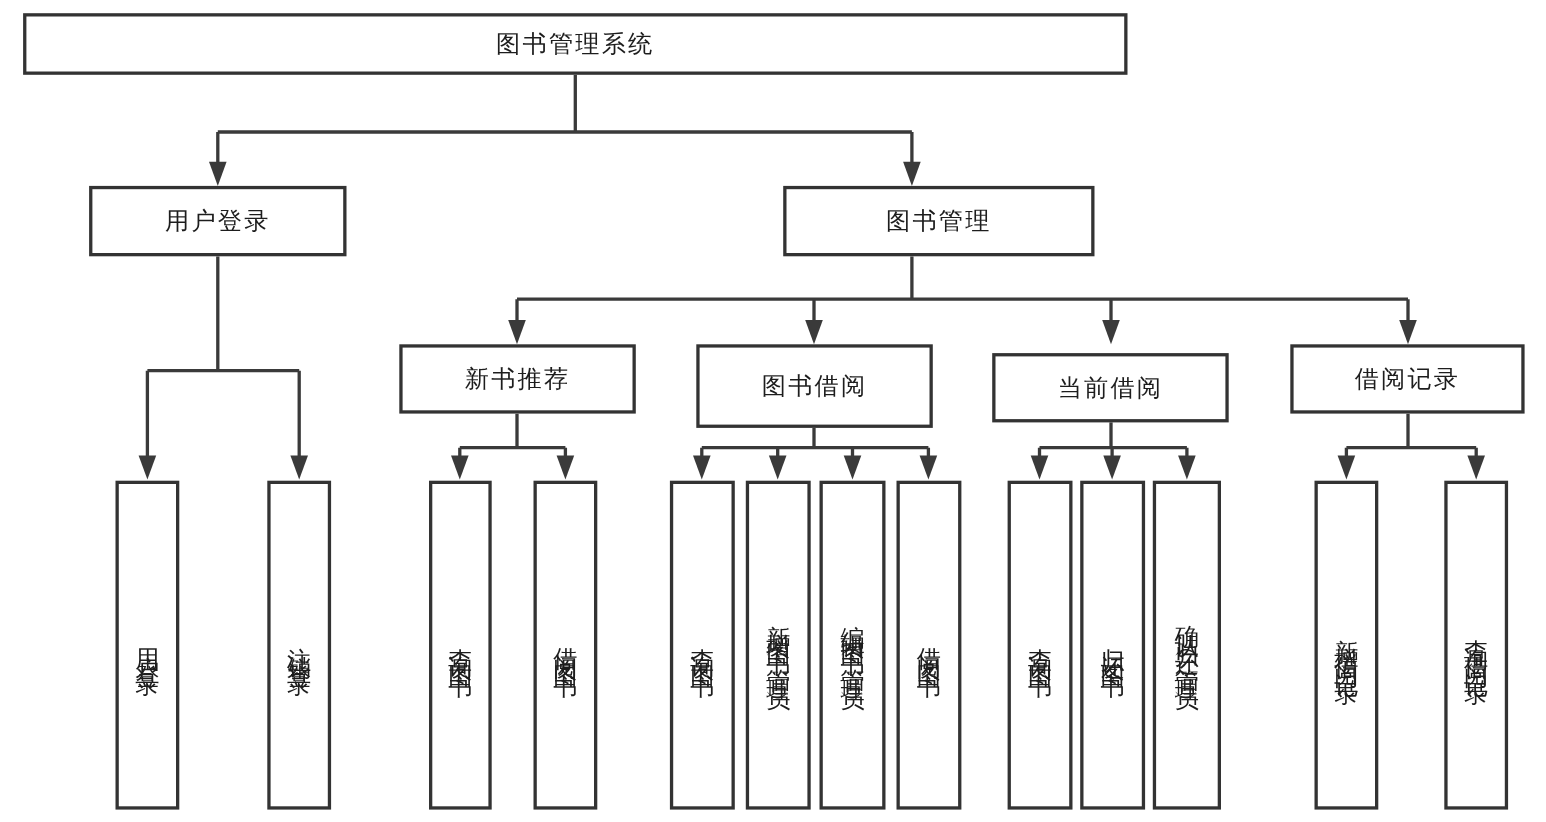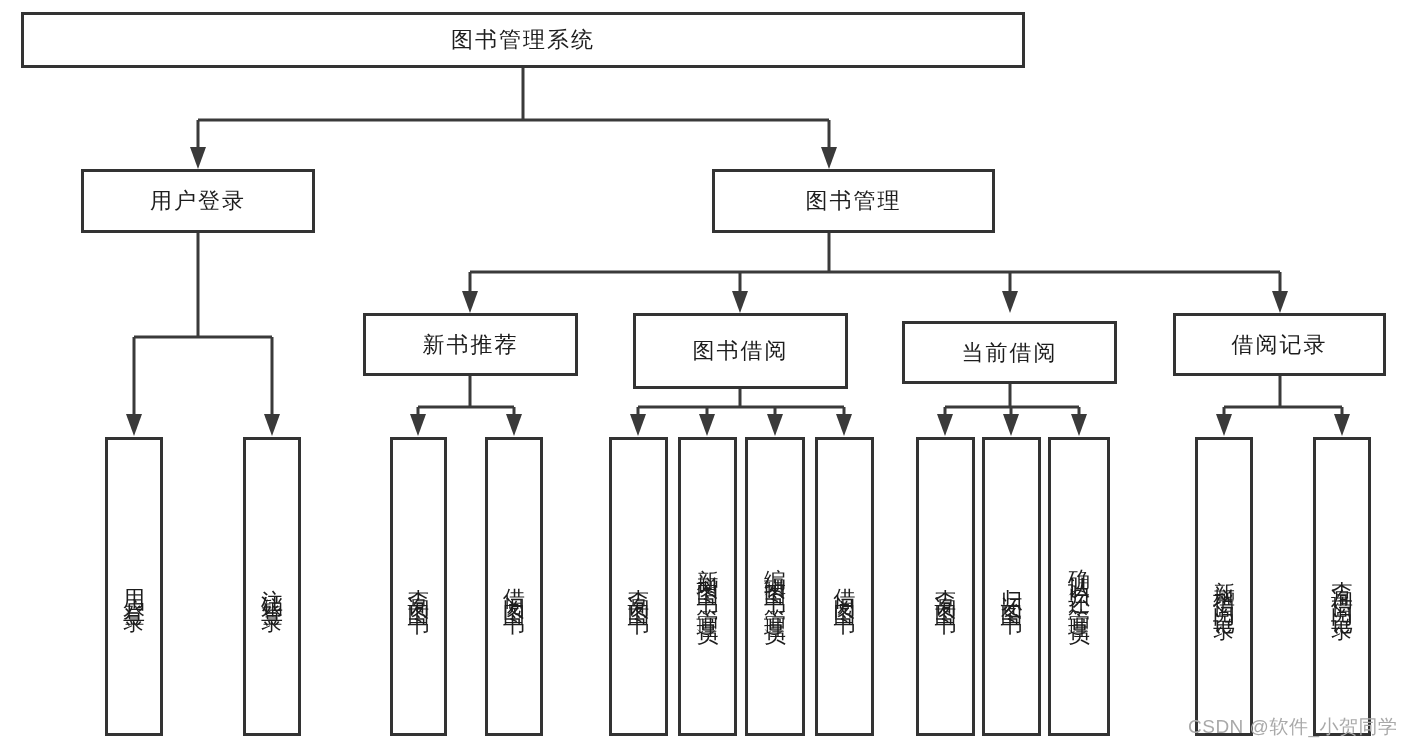--- a/index.html
+++ b/index.html
@@ -155,15 +155,14 @@
     <span class="label">确认归还（管理员）</span>
   </div>
 
   <div class="node v leaf" id="lf-br-add">
     <span class="label">新增借阅记录</span>
   </div>
   <div class="node v leaf" id="lf-br-query">
     <span class="label">查询借阅记录</span>
   </div>
 
-  <div id="watermark">CSDN @软件_小贺同学</div>
 
 </div>
 
 </body></html>

